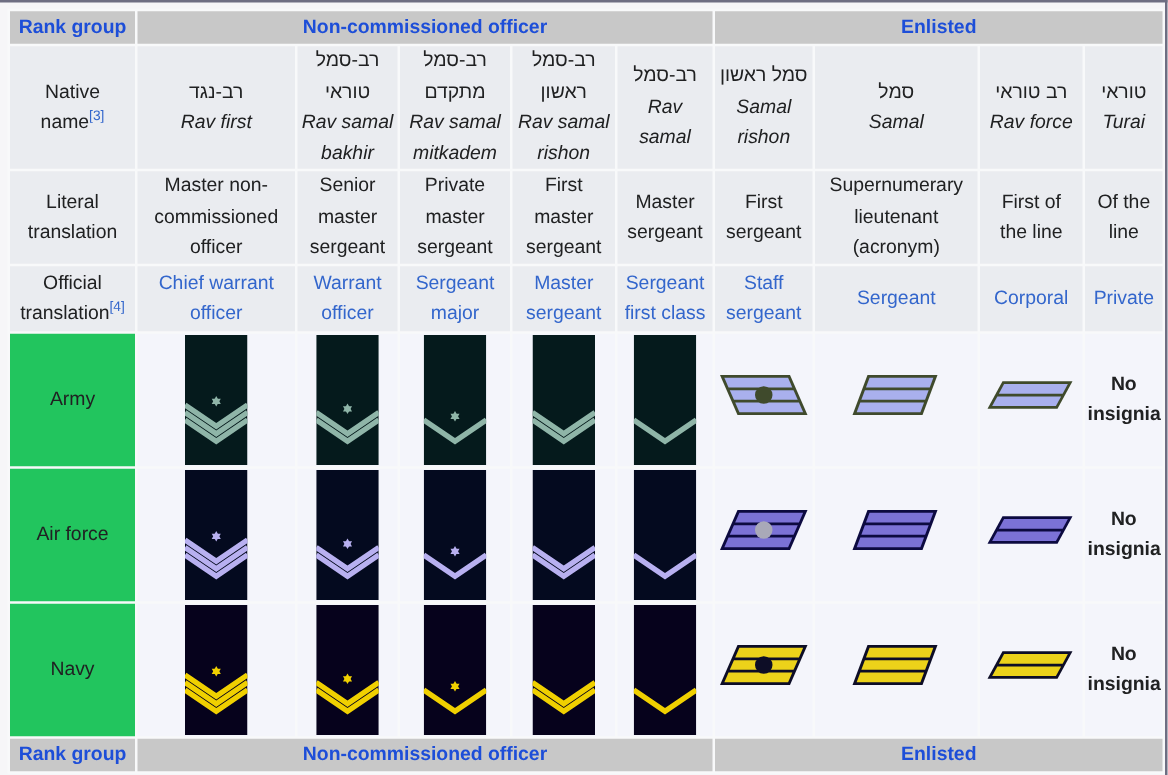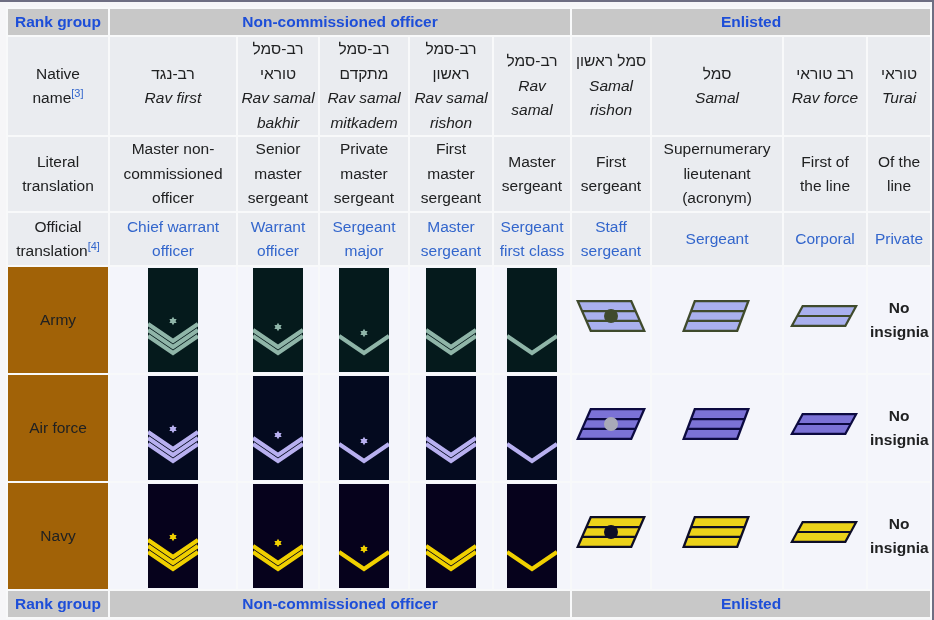--- a/index.html
+++ b/index.html
@@ -23,21 +23,21 @@
     text-align:center; vertical-align:middle;
     font-size:15.5px; line-height:24.5px;
     padding:0 2px;
   }
   th.group { background:#c8c8c8; font-weight:bold; height:26px; font-size:15px; color:#1d4ed8; }
   td.lbl, td.cell { background:#eaecf0; }
   tr.native td { height:98px; }
   tr.literal td { height:74px; }
   tr.official td { height:52px; }
   tr.insig td { background:#f4f5fb; height:106px; }
-  tr.insig td.svc { background:#a16207; }
+  tr.insig td.svc { background:#22c55e; }
   .heb { display:block; direction:rtl; }
   .lat { display:block; font-style:italic; }
   sup { font-size:11px; color:#3366cc; line-height:0; }
   a.link { color:#3366cc; text-decoration:none; }
   .noins { font-weight:bold; font-size:15px; line-height:25px; }
   .strap { display:inline-block; width:50px; height:104px; vertical-align:middle; }
   .stripe { display:inline-block; vertical-align:middle; }
 </style>
 </head>
 <body>

